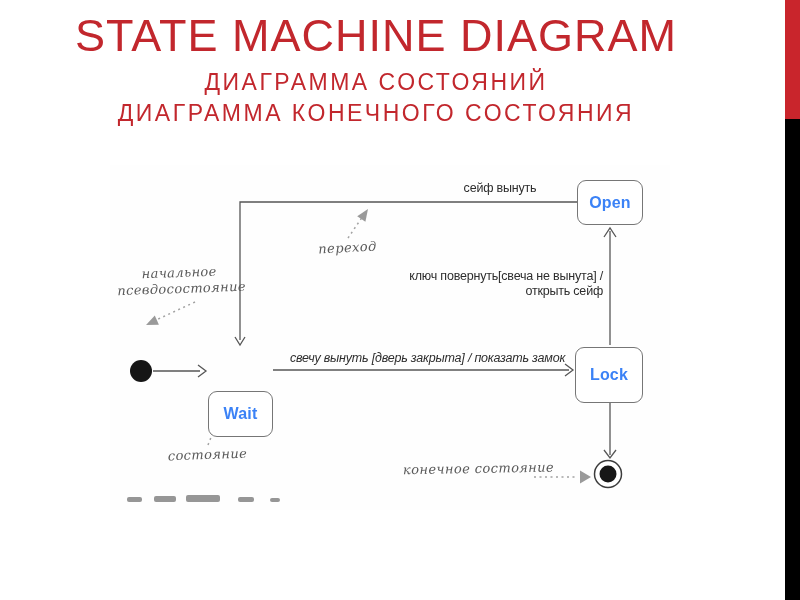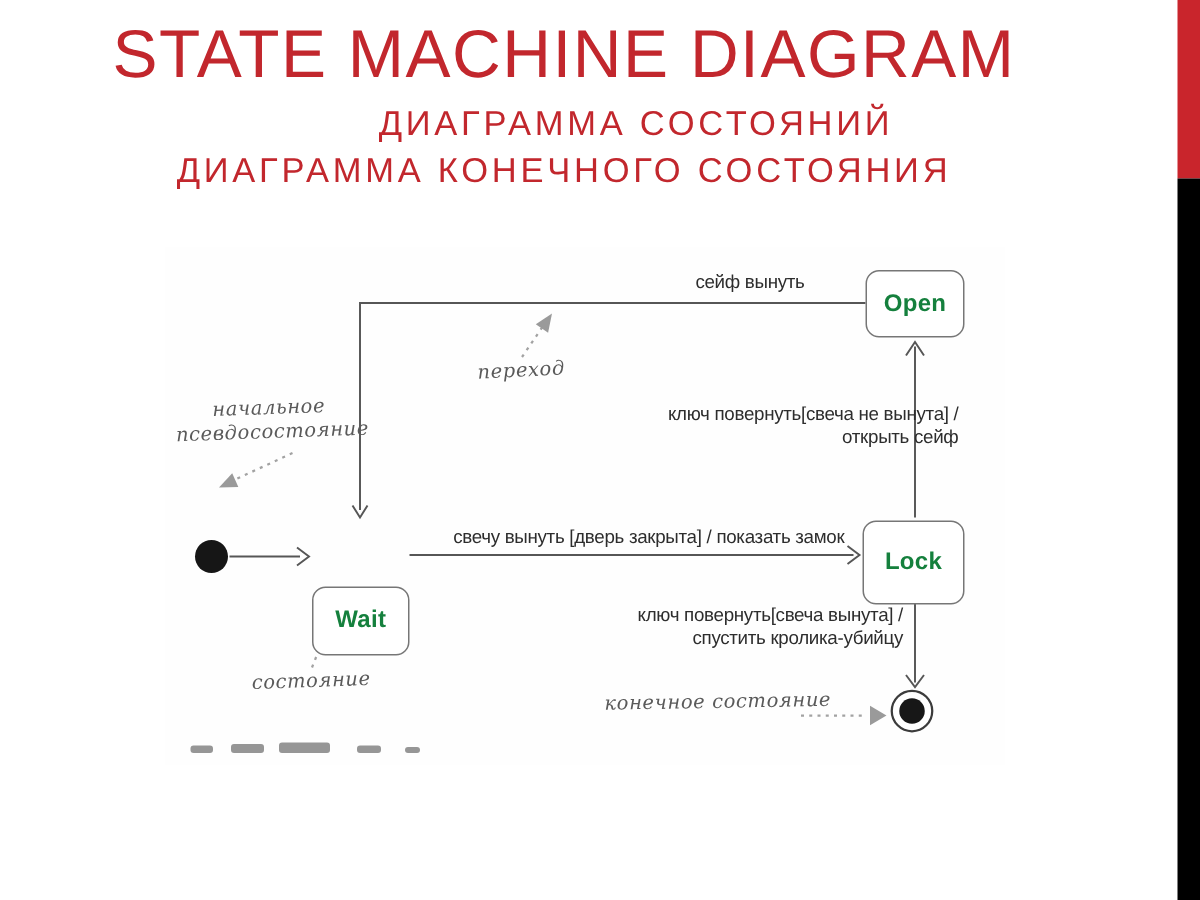--- a/index.html
+++ b/index.html
@@ -10,46 +10,46 @@
   
   .titles{position:absolute;left:0;top:0;width:752px;text-align:center;color:#C2272D;}
   .title{
     position:absolute;left:0;top:13px;width:100%;
     font-size:45px;line-height:46px;font-weight:400;letter-spacing:1px;
   }
   .subtitle{
     position:absolute;left:0;width:100%;
     font-size:23px;line-height:24px;font-weight:400;letter-spacing:2.5px;
   }
-  .subtitle.s1{top:70px;padding-left:48px;}
+  .subtitle.s1{top:70px;}
   .subtitle.s2{top:101px;}
   
   .accent-bar{position:absolute;right:0;top:0;width:15px;height:600px;}
   .bar-red{width:100%;height:119px;}
   .bar-black{width:100%;height:481px;}
   
   .diagram{position:absolute;left:110px;top:165px;width:560px;height:345px;background:#fefefe;}
   .diagram svg{position:absolute;left:0;top:0;}
   .state{
     position:absolute;background:#fff;border:1.6px solid #767676;border-radius:9px;
     display:flex;align-items:center;justify-content:center;
-    font-weight:700;font-size:16px;color:#15803d;letter-spacing:0.2px;
+    font-weight:700;font-size:16px;color:#3b82f6;letter-spacing:0.2px;
     box-sizing:border-box;
   }
   .state.wait{left:98px;top:182px;width:65px;height:46px;margin-top:44px;}
   .state.open{left:467px;top:15px;width:66px;height:45px;}
   .state.lock{left:465px;top:182px;width:68px;height:56px;}
   .tlabel{
     position:absolute;font-size:12.5px;letter-spacing:-0.2px;color:#2d2d2d;line-height:15px;
     white-space:nowrap;
   }
   .tlabel.right{text-align:right;white-space:normal;}
   .lbl-seyf{left:330px;top:16px;width:120px;text-align:center;}
-  .lbl-svechu{left:180px;top:186px;width:285px;text-align:center;}
-  .lbl-kluch1{left:293px;top:104px;width:200px;text-align:right;margin-left:36px;}
+  .lbl-svechu{left:180px;top:186px;width:285px;text-align:left;font-style:italic;}
+  .lbl-kluch1{left:293px;top:104px;width:200px;text-align:right;}
   .lbl-kluch2{left:292px;top:238px;width:200px;text-align:right;}
   .note{
     position:absolute;font-family:"DejaVu Serif",serif;font-style:italic;
     font-size:13px;line-height:16px;color:#5a5a5a;letter-spacing:0.4px;text-align:center;
     white-space:nowrap;
   }
   .note-initial{left:7px;top:100px;width:125px;white-space:normal;transform:rotate(-2deg);}
   .note-perehod{left:200px;top:75px;width:75px;transform:rotate(-3deg);}
   .note-sostoyanie{left:55px;top:282px;width:85px;transform:rotate(-2deg);}
   .note-final{left:293px;top:296px;width:135px;transform:rotate(-1deg);}
@@ -122,24 +122,20 @@
     <div class="state lock">
       <span>Lock</span>
     </div>
 
     <div class="tlabel lbl-seyf">сейф вынуть</div>
     <div class="tlabel lbl-svechu">свечу вынуть [дверь закрыта] / показать замок</div>
     <div class="tlabel lbl-kluch1 right">
       <div>ключ повернуть[свеча не вынута] /</div>
       <div>открыть сейф</div>
     </div>
-    <div class="tlabel lbl-kluch2 right">
-      <div>ключ повернуть[свеча вынута] /</div>
-      <div>спустить кролика-убийцу</div>
-    </div>
 
     <div class="note note-initial">
       <div>начальное</div>
       <div>псевдосостояние</div>
     </div>
     <div class="note note-perehod">переход</div>
     <div class="note note-sostoyanie">состояние</div>
     <div class="note note-final">конечное состояние</div>
   </div>
 

